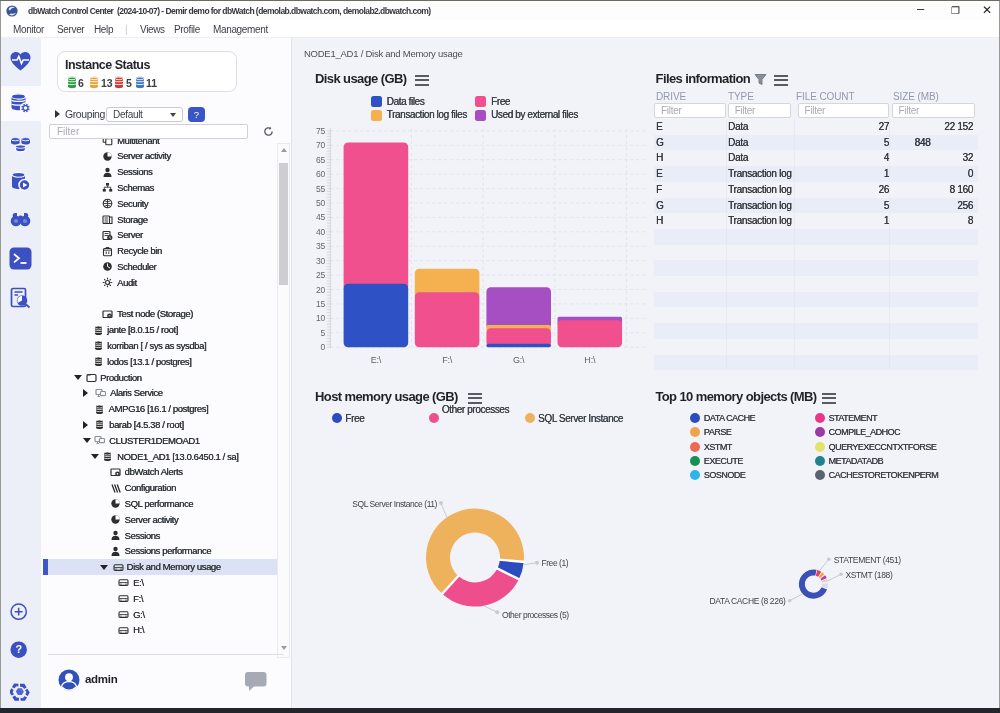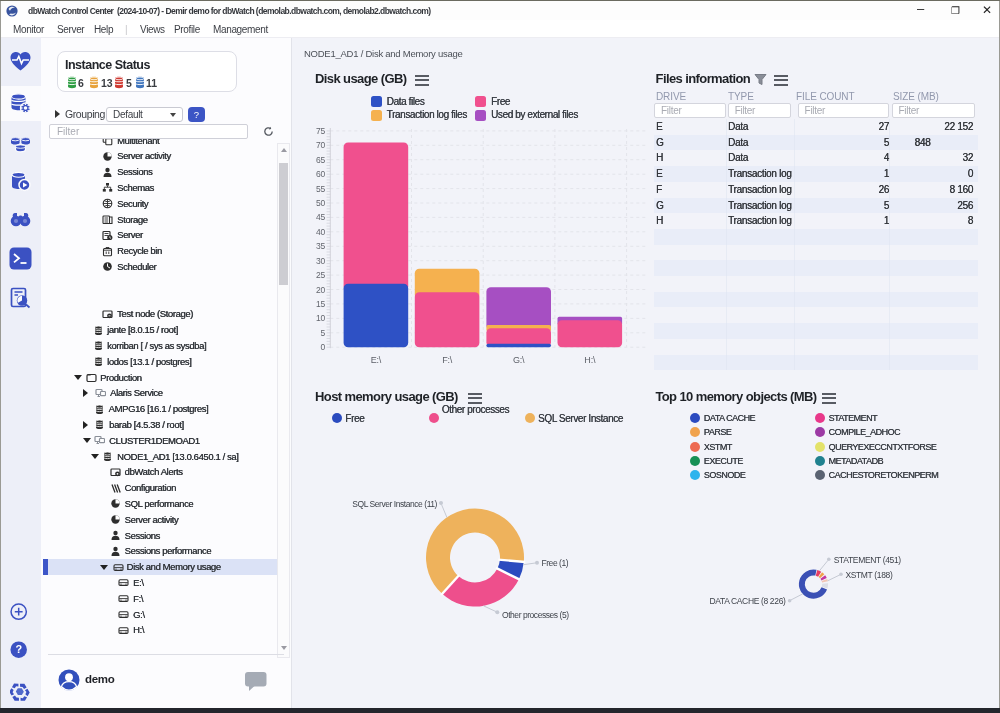--- a/index.html
+++ b/index.html
@@ -243,20 +243,27 @@
         </svg>
         <span class="abs" style="left:76px">Recycle bin</span>
       </div>
 <div class="trow" style="left:0;top:126.4px;width:236px">
         <svg class="tico" style="left:61px;top:2.5px" width="11" height="11" viewBox="0 0 11 11">
           <circle cx="5.5" cy="5.5" r="4.3" fill="#2e2e2e"></circle>
           <path d="M5.5 2.5 V5.5 L8 7" stroke="#fff" stroke-width="1" fill="none"></path>
         </svg>
         <span class="abs" style="left:76px">Scheduler</span>
       </div>
+<div class="trow" style="left:0;top:142.2px;width:236px">
+        <svg class="tico" style="left:61px;top:2.5px" width="11" height="11" viewBox="0 0 11 11">
+          <circle cx="5.5" cy="5.5" r="2" fill="none" stroke="#2e2e2e" stroke-width="1.2"></circle>
+          <path d="M5.5 0.8 V2.6 M5.5 8.4 V10.2 M0.8 5.5 H2.6 M8.4 5.5 H10.2 M2.2 2.2 L3.4 3.4 M7.6 7.6 L8.8 8.8 M8.8 2.2 L7.6 3.4 M3.4 7.6 L2.2 8.8" stroke="#2e2e2e" stroke-width="1.1"></path>
+        </svg>
+        <span class="abs" style="left:76px">Audit</span>
+      </div>
 <div class="trow" style="left:0;top:173.8px;width:236px">
         <svg class="tico" style="left:61px;top:2.5px" width="11" height="11" viewBox="0 0 11 11">
           <rect x="1" y="2" width="9" height="6.5" rx="0.8" fill="none" stroke="#2e2e2e" stroke-width="1.2"></rect>
           <circle cx="7.5" cy="6.8" r="2.4" fill="#2e2e2e"></circle>
           <path d="M6.5 6.8 H8.5" stroke="#fff" stroke-width="0.8"></path>
         </svg>
         <span class="abs" style="left:76px">Test node (Storage)</span>
       </div>
 <div class="trow" style="left:0;top:189.6px;width:236px">
         <svg class="tico" style="left:52px;top:2.5px" width="11" height="11" viewBox="0 0 11 11">
@@ -426,21 +433,21 @@
   <div class="abs" id="filterbox">Filter</div>
   <svg class="abs" style="left:222px;top:88px" width="11" height="11" viewBox="0 0 11 11">
       <path d="M9.2 5.5 A3.7 3.7 0 1 1 7.8 2.6" fill="none" stroke="#555960" stroke-width="1.3"></path>
       <path d="M7.3 0.8 L8.2 3 L5.9 3.6 Z" fill="#555960"></path>
     </svg>
   <div class="abs" id="sbtrack"></div>
   <div class="abs" id="sbthumb"></div>
   <span class="abs" style="left:239.5px;top:110px;width:0;height:0;border-left:3.5px solid transparent;border-right:3.5px solid transparent;border-bottom:4px solid #9a9aa2"></span>
   <span class="abs" style="left:239.5px;top:608px;width:0;height:0;border-left:3.5px solid transparent;border-right:3.5px solid transparent;border-top:4px solid #9a9aa2"></span>
   <div class="abs" id="sep"></div>
-  <span class="abs" id="adminname">demo</span>
+  <span class="abs" id="adminname">admin</span>
   <svg class="abs" style="left:16.5px;top:630.5px" width="22" height="22" viewBox="0 0 22 22">
       <circle cx="11" cy="11" r="10.5" fill="#3250bc"></circle>
       <circle cx="11" cy="8.2" r="3.9" fill="#fff"></circle>
       <path d="M3.4 17.8 C4.2 14.2 7 12.6 11 12.6 S17.8 14.2 18.6 17.8 A10.5 10.5 0 0 1 3.4 17.8 Z" fill="#3250bc" stroke="#fff" stroke-width="1.3"></path>
     </svg>
   <svg class="abs" style="left:203px;top:632.5px" width="24" height="21" viewBox="0 0 24 21">
       <rect x="1" y="1" width="21.5" height="14.5" rx="3" fill="#a5abb5"></rect>
       <path d="M5 15 V20 L10.5 15 Z" fill="#a5abb5"></path>
     </svg>
 </div>

